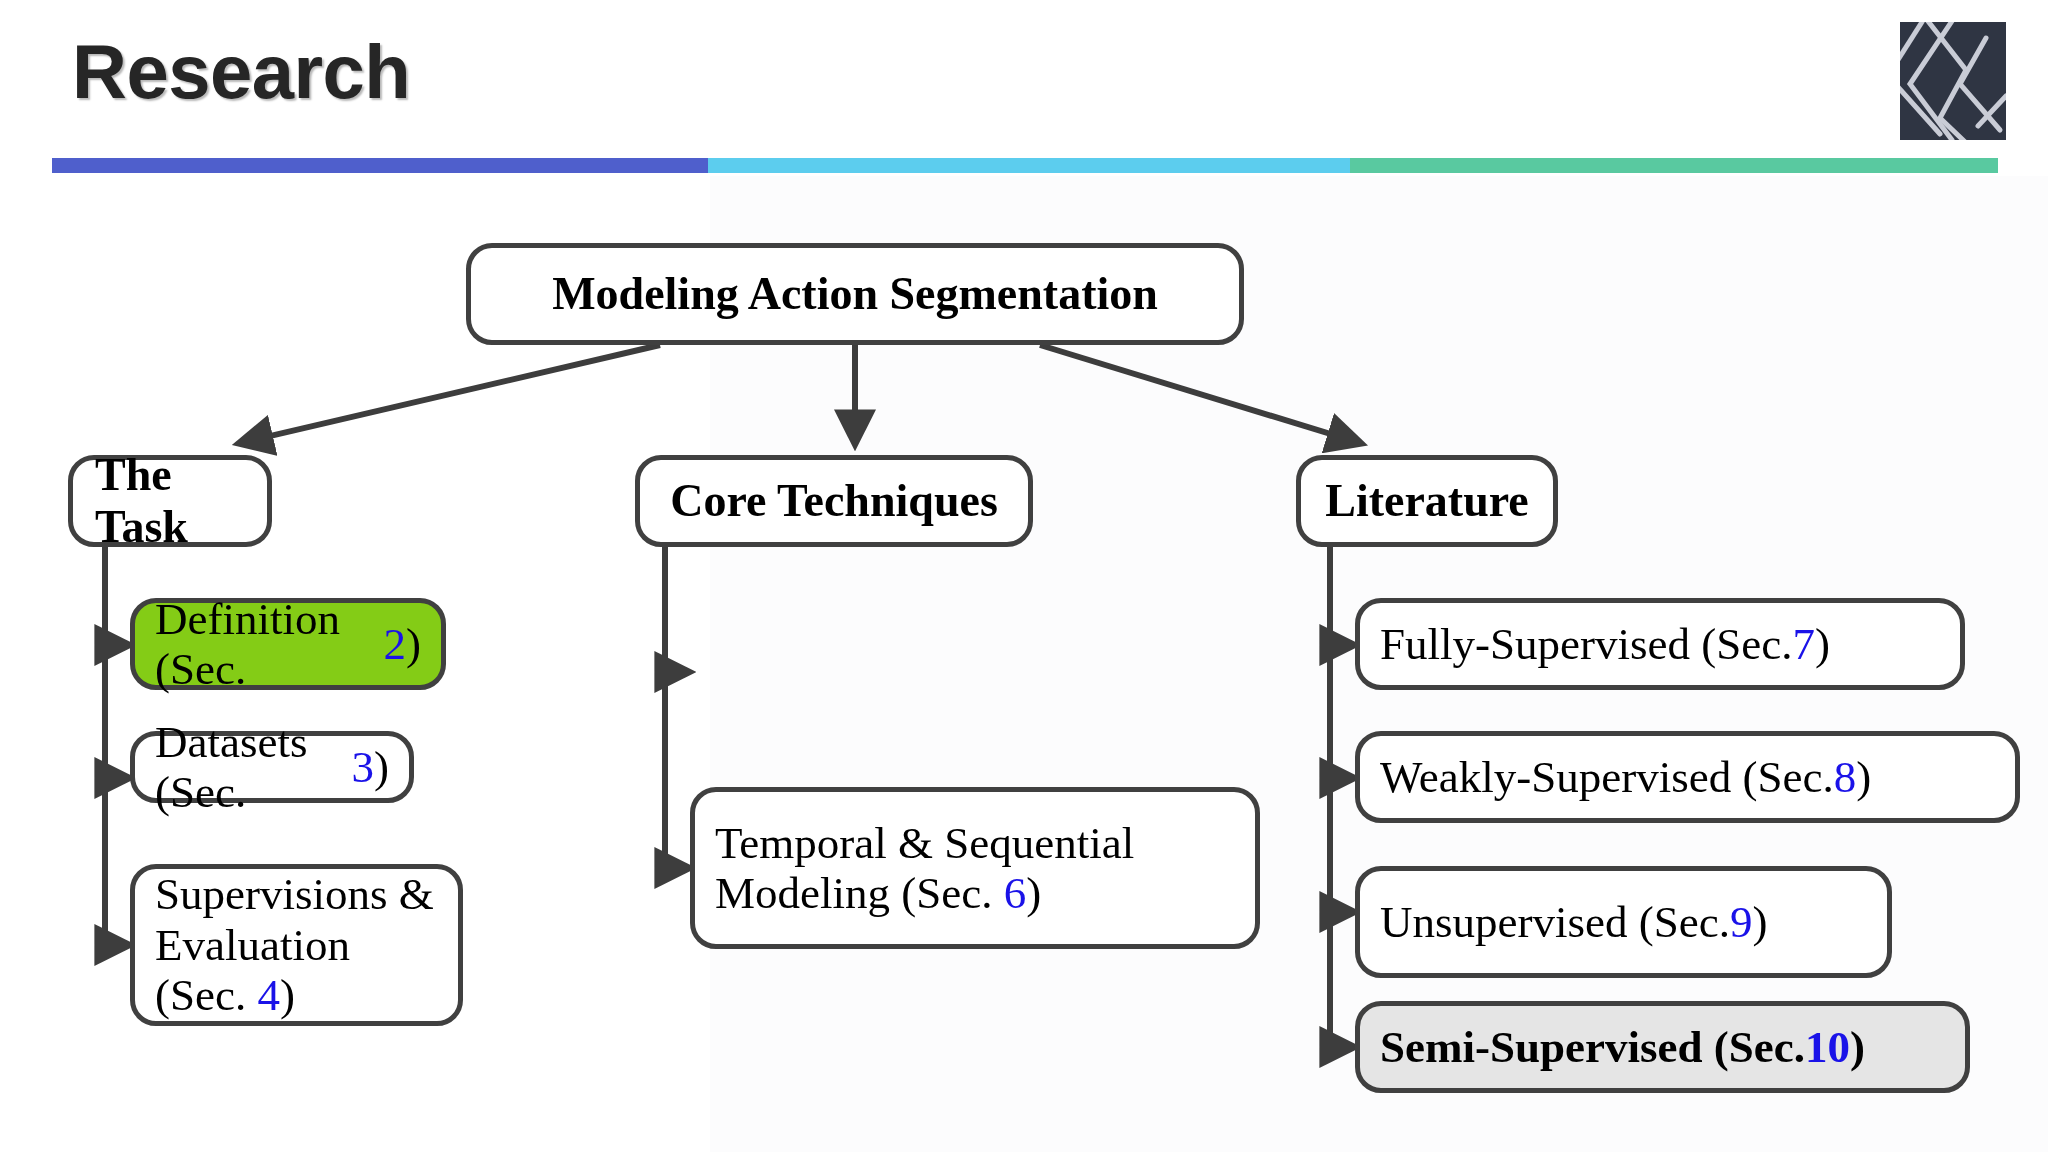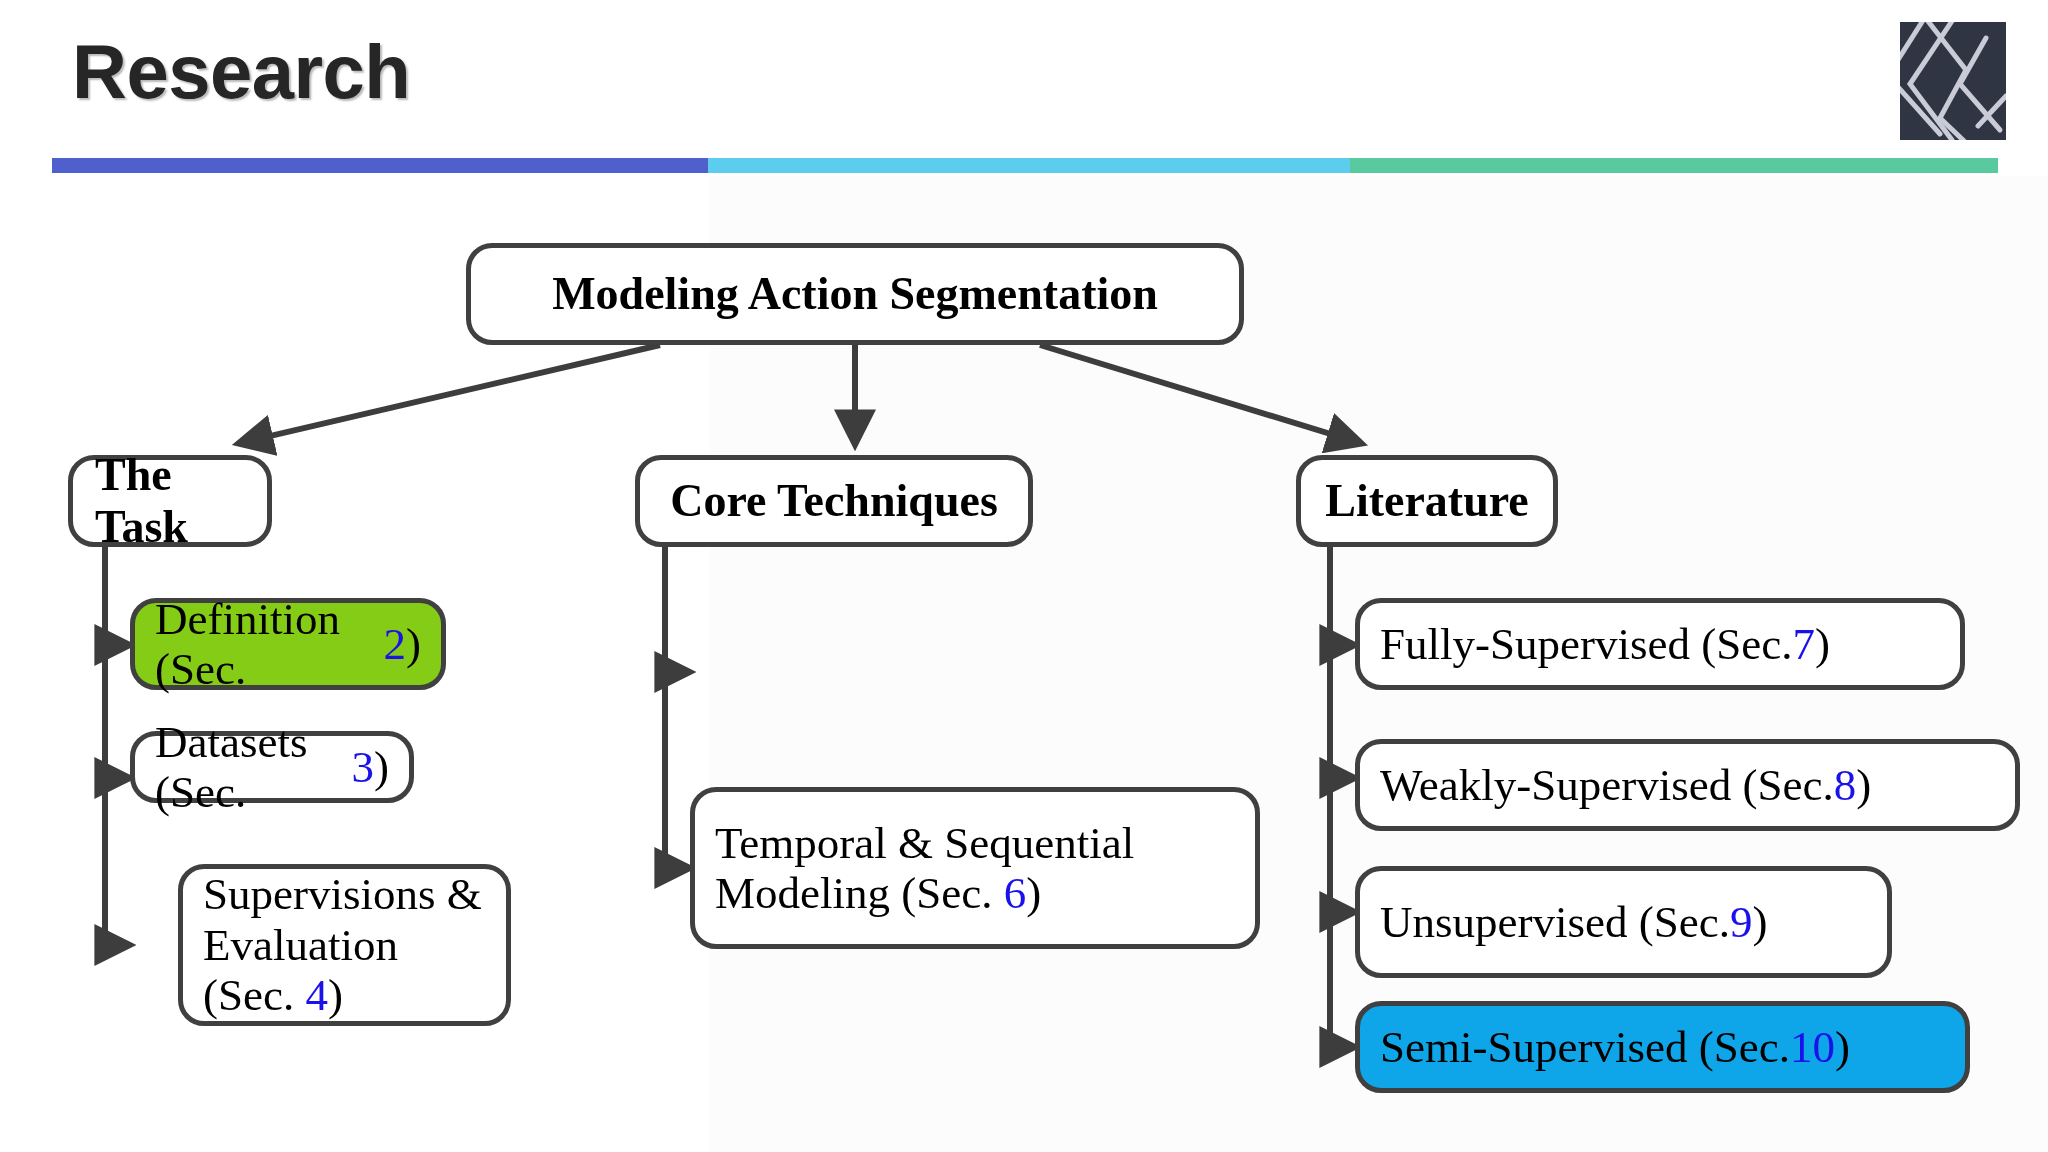--- a/index.html
+++ b/index.html
@@ -174,45 +174,45 @@
     <div class="node branch" style="left: 68px; top: 455px; width: 204px; height: 92px; border-color: rgb(64, 64, 64); background: rgb(255, 255, 255);">The Task</div>
 
     <div class="node leaf" style="left: 130px; top: 598px; width: 316px; height: 92px; border-color: rgb(64, 64, 64); background: #84cc16;">
       <span>Definition (Sec. </span><span class="sec-num" style="color: rgb(26, 18, 232);">2</span><span>)</span>
     </div>
 
     <div class="node leaf" style="left: 130px; top: 731px; width: 284px; height: 72px; border-color: rgb(64, 64, 64); background: rgb(255, 255, 255);">
       <span>Datasets (Sec. </span><span class="sec-num" style="color: rgb(26, 18, 232);">3</span><span>)</span>
     </div>
 
-    <div class="node leaf two-line" style="left: 130px; top: 864px; width: 333px; height: 162px; border-color: rgb(64, 64, 64); background: rgb(255, 255, 255); margin-left: 48px;">
+    <div class="node leaf two-line" style="left: 130px; top: 864px; width: 333px; height: 162px; border-color: rgb(64, 64, 64); background: rgb(255, 255, 255);">
       <span><span>Supervisions &amp;
 Evaluation (Sec. </span><span class="sec-num" style="color: rgb(26, 18, 232);">4</span><span>)</span></span>
     </div>
 
     <div class="node branch" style="left: 635px; top: 455px; width: 398px; height: 92px; border-color: rgb(64, 64, 64); background: rgb(255, 255, 255);">Core Techniques</div>
 
 
     <div class="node leaf two-line" style="left: 690px; top: 787px; width: 570px; height: 162px; border-color: rgb(64, 64, 64); background: rgb(255, 255, 255);">
       <span><span>Temporal &amp; Sequential
 Modeling (Sec. </span><span class="sec-num" style="color: rgb(26, 18, 232);">6</span><span>)</span></span>
     </div>
 
     <div class="node branch" style="left: 1296px; top: 455px; width: 262px; height: 92px; border-color: rgb(64, 64, 64); background: rgb(255, 255, 255);">Literature</div>
 
     <div class="node leaf" style="left: 1355px; top: 598px; width: 610px; height: 92px; border-color: rgb(64, 64, 64); background: rgb(255, 255, 255);">
       <span>Fully-Supervised (Sec. </span><span class="sec-num" style="color: rgb(26, 18, 232);">7</span><span>)</span>
     </div>
 
-    <div class="node leaf" style="left: 1355px; top: 731px; width: 665px; height: 92px; border-color: rgb(64, 64, 64); background: rgb(255, 255, 255); margin-top: 8px;">
+    <div class="node leaf" style="left: 1355px; top: 731px; width: 665px; height: 92px; border-color: rgb(64, 64, 64); background: rgb(255, 255, 255);">
       <span>Weakly-Supervised (Sec. </span><span class="sec-num" style="color: rgb(26, 18, 232);">8</span><span>)</span>
     </div>
 
     <div class="node leaf" style="left: 1355px; top: 866px; width: 537px; height: 112px; border-color: rgb(64, 64, 64); background: rgb(255, 255, 255);">
       <span>Unsupervised (Sec. </span><span class="sec-num" style="color: rgb(26, 18, 232);">9</span><span>)</span>
     </div>
 
-    <div class="node leaf" style="left: 1355px; top: 1001px; width: 615px; height: 92px; border-color: rgb(64, 64, 64); background: #0ea5e9;">
+    <div class="node leaf" style="left: 1355px; top: 1001px; width: 615px; height: 92px; border-color: rgb(64, 64, 64); background: #e5e5e5; font-weight: bold;">
       <span>Semi-Supervised (Sec. </span><span class="sec-num" style="color: rgb(26, 18, 232);">10</span><span>)</span>
     </div>
 
   </div>
 </div>
 
 </body></html>

